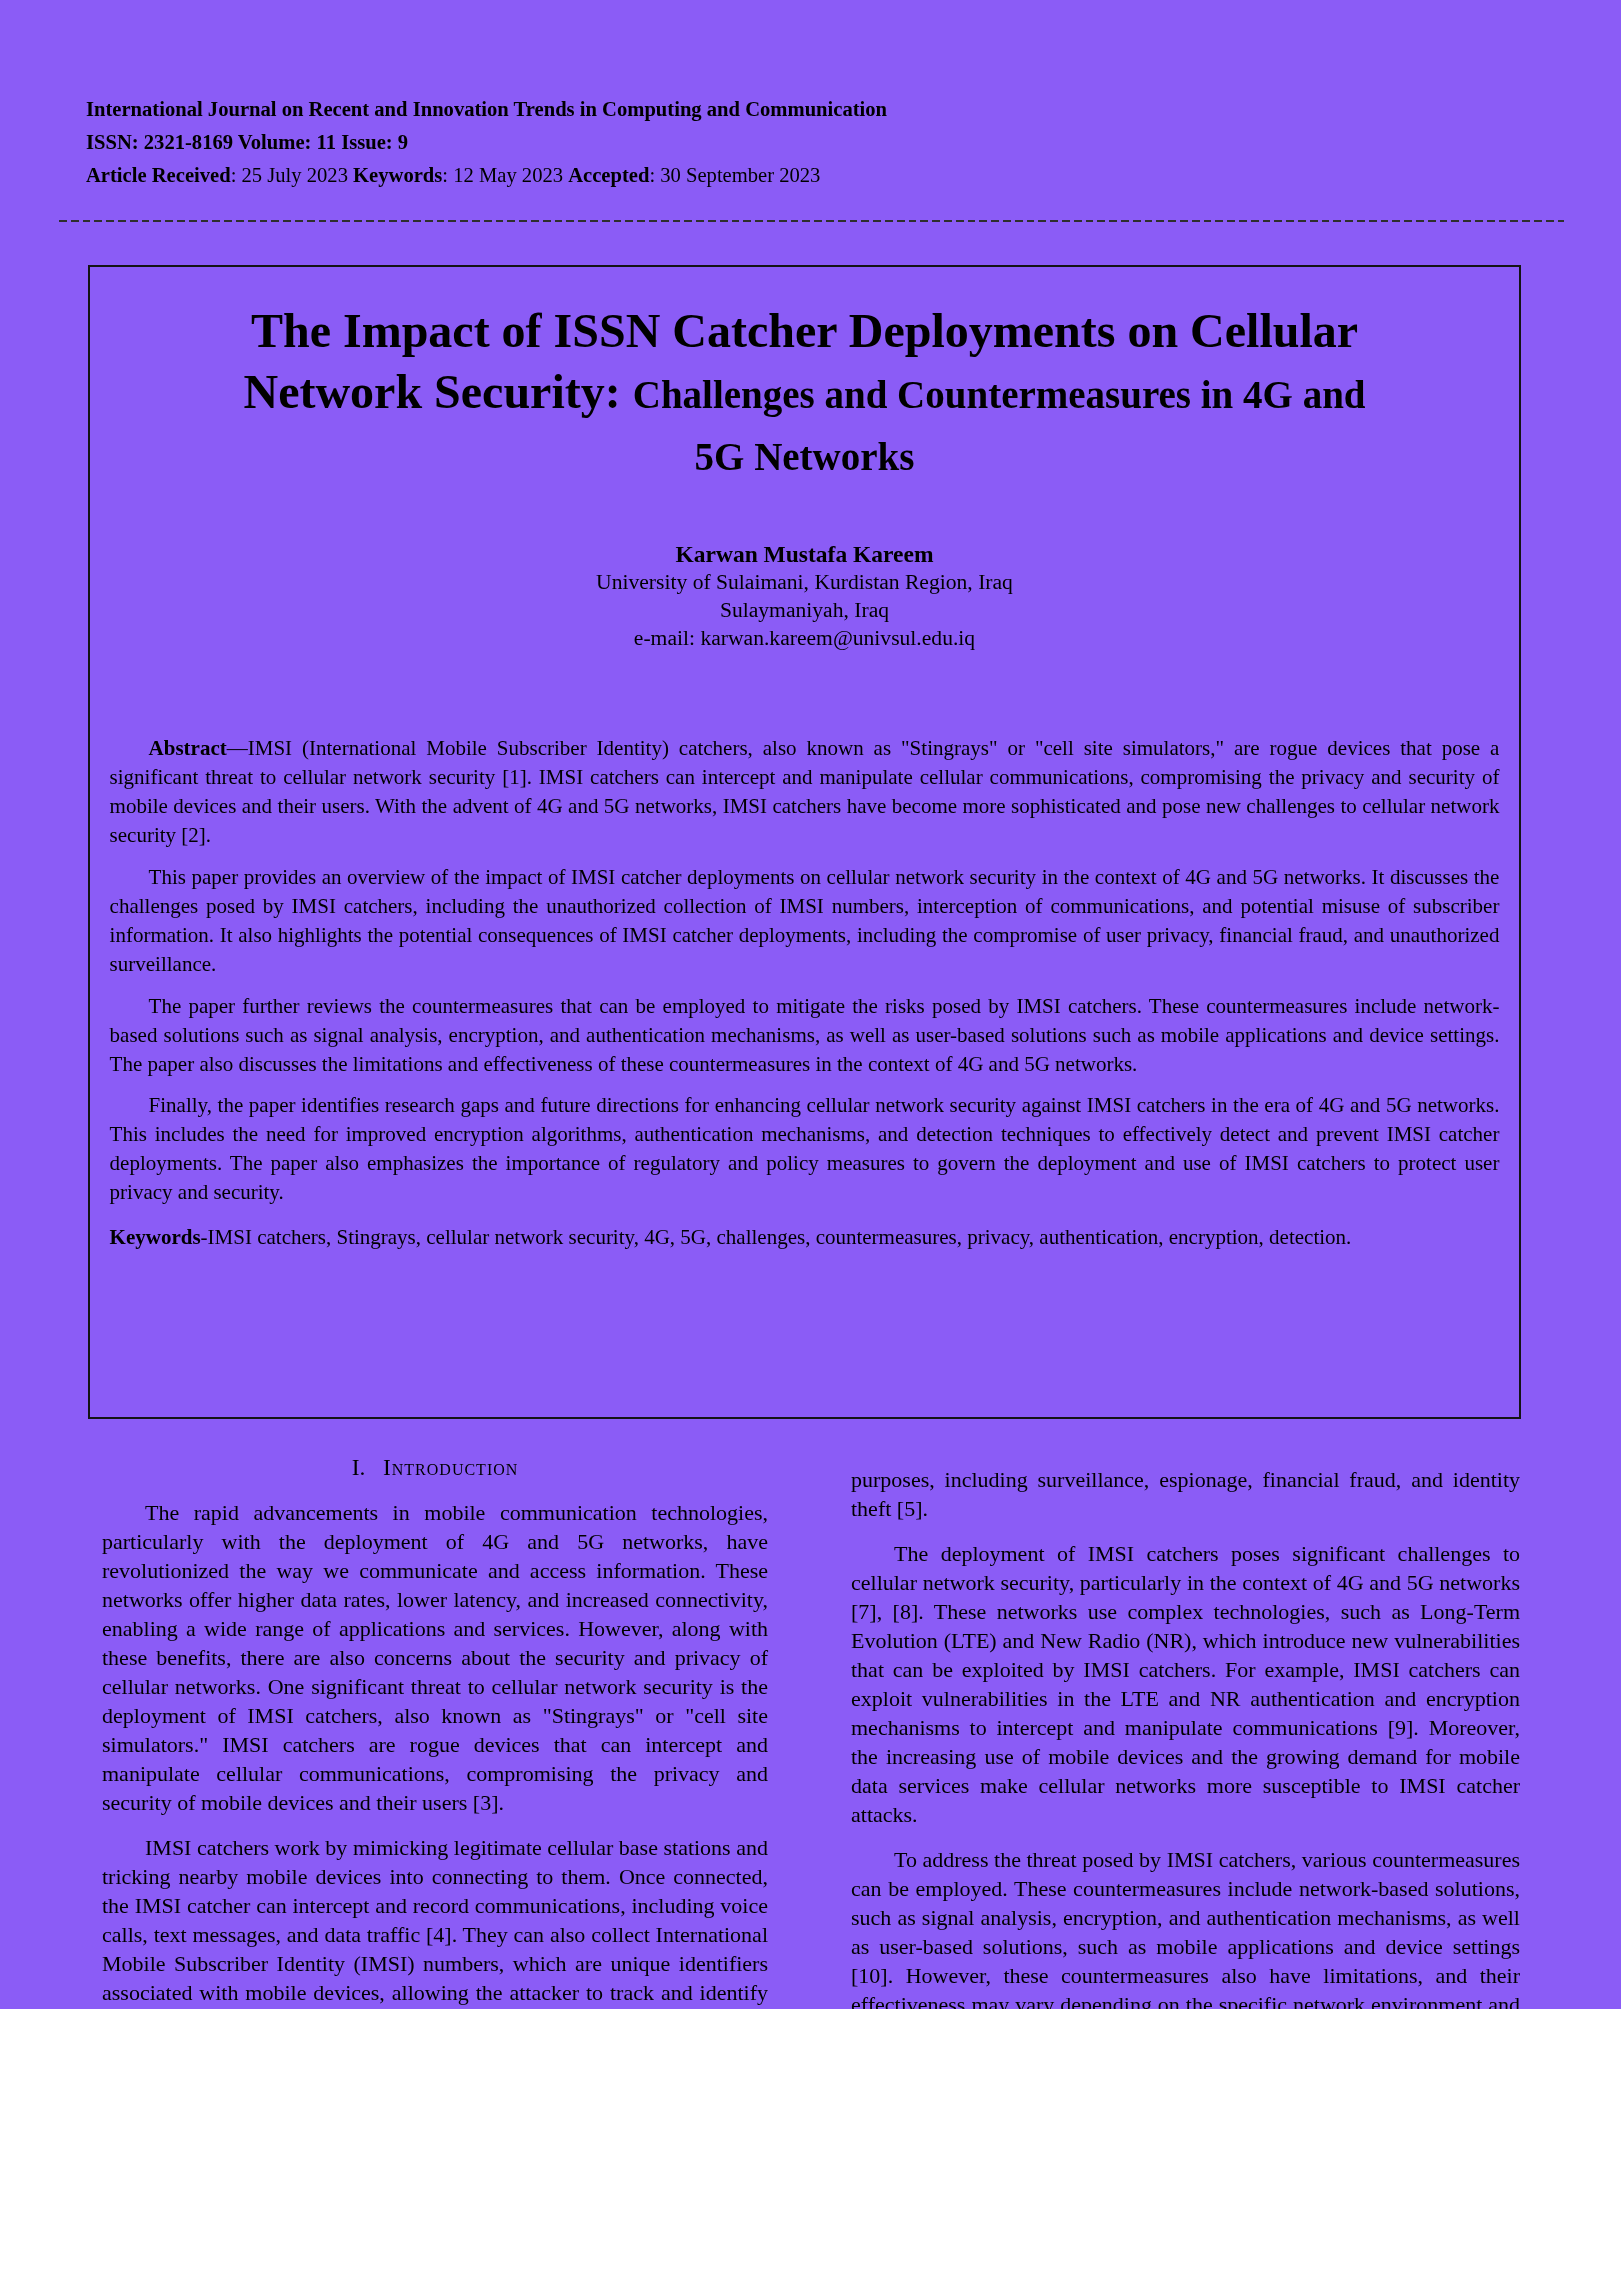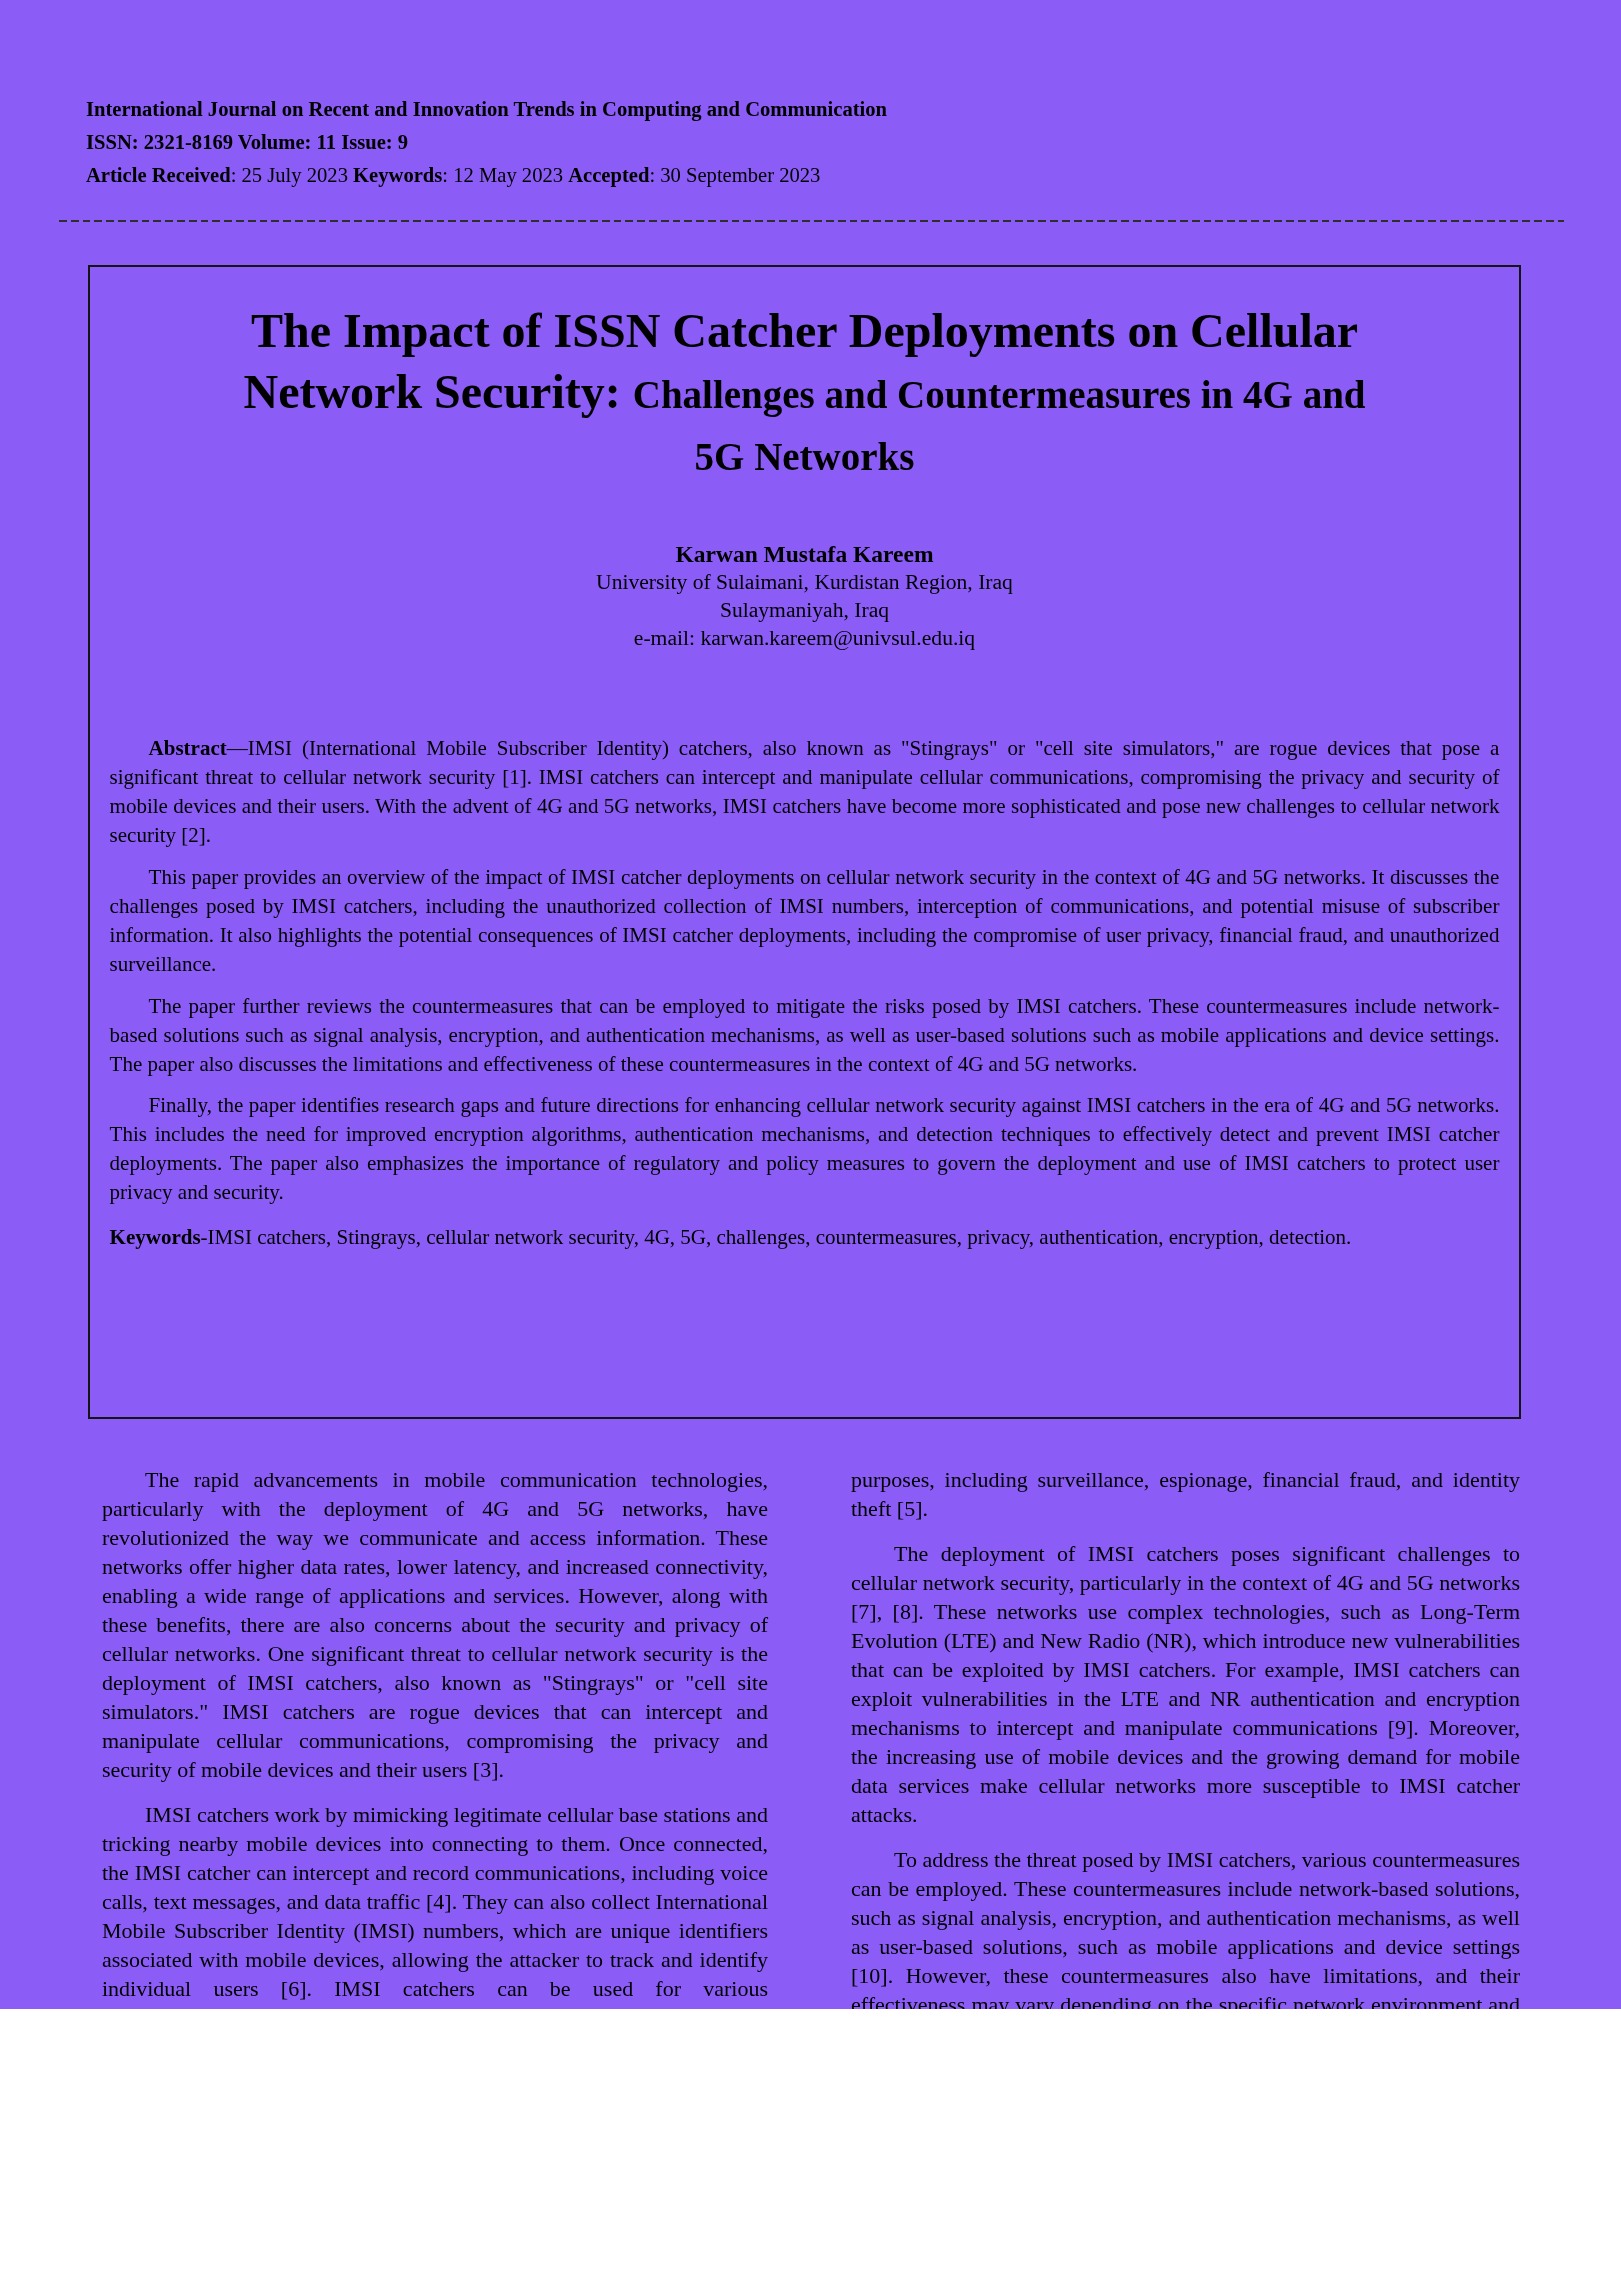--- a/index.html
+++ b/index.html
@@ -128,20 +128,21 @@
       <p>This paper provides an overview of the impact of IMSI catcher deployments on cellular network security in the context of 4G and 5G networks. It discusses the challenges posed by IMSI catchers, including the unauthorized collection of IMSI numbers, interception of communications, and potential misuse of subscriber information. It also highlights the potential consequences of IMSI catcher deployments, including the compromise of user privacy, financial fraud, and unauthorized surveillance.</p>
       <p>The paper further reviews the countermeasures that can be employed to mitigate the risks posed by IMSI catchers. These countermeasures include network-based solutions such as signal analysis, encryption, and authentication mechanisms, as well as user-based solutions such as mobile applications and device settings. The paper also discusses the limitations and effectiveness of these countermeasures in the context of 4G and 5G networks.</p>
       <p>Finally, the paper identifies research gaps and future directions for enhancing cellular network security against IMSI catchers in the era of 4G and 5G networks. This includes the need for improved encryption algorithms, authentication mechanisms, and detection techniques to effectively detect and prevent IMSI catcher deployments. The paper also emphasizes the importance of regulatory and policy measures to govern the deployment and use of IMSI catchers to protect user privacy and security.</p>
       <p class="keywords"><span class="lbl">Keywords</span><span>-IMSI catchers, Stingrays, cellular network security, 4G, 5G, challenges, countermeasures, privacy, authentication, encryption, detection.</span></p>
     </div>
 
   </div>
 
   <div class="columns">
     <div class="col-left">
+      <div class="sec-heading"><span class="num">I.</span><span class="cap">Introduction</span></div>
       <p>The rapid advancements in mobile communication technologies, particularly with the deployment of 4G and 5G networks, have revolutionized the way we communicate and access information. These networks offer higher data rates, lower latency, and increased connectivity, enabling a wide range of applications and services. However, along with these benefits, there are also concerns about the security and privacy of cellular networks. One significant threat to cellular network security is the deployment of IMSI catchers, also known as "Stingrays" or "cell site simulators." IMSI catchers are rogue devices that can intercept and manipulate cellular communications, compromising the privacy and security of mobile devices and their users [3].</p>
       <p class="cont">IMSI catchers work by mimicking legitimate cellular base stations and tricking nearby mobile devices into connecting to them. Once connected, the IMSI catcher can intercept and record communications, including voice calls, text messages, and data traffic [4]. They can also collect International Mobile Subscriber Identity (IMSI) numbers, which are unique identifiers associated with mobile devices, allowing the attacker to track and identify individual users [6]. IMSI catchers can be used for various</p>
     </div>
     <div class="col-right">
       <p class="no-indent">purposes, including surveillance, espionage, financial fraud, and identity theft [5].</p>
       <p>The deployment of IMSI catchers poses significant challenges to cellular network security, particularly in the context of 4G and 5G networks [7], [8]. These networks use complex technologies, such as Long-Term Evolution (LTE) and New Radio (NR), which introduce new vulnerabilities that can be exploited by IMSI catchers. For example, IMSI catchers can exploit vulnerabilities in the LTE and NR authentication and encryption mechanisms to intercept and manipulate communications [9]. Moreover, the increasing use of mobile devices and the growing demand for mobile data services make cellular networks more susceptible to IMSI catcher attacks.</p>
       <p class="cont">To address the threat posed by IMSI catchers, various countermeasures can be employed. These countermeasures include network-based solutions, such as signal analysis, encryption, and authentication mechanisms, as well as user-based solutions, such as mobile applications and device settings [10]. However, these countermeasures also have limitations, and their effectiveness may vary depending on the specific network environment and deployment scenario. Therefore, it is crucial to understand the challenges and limitations of these</p>
     </div>
   </div>
 

